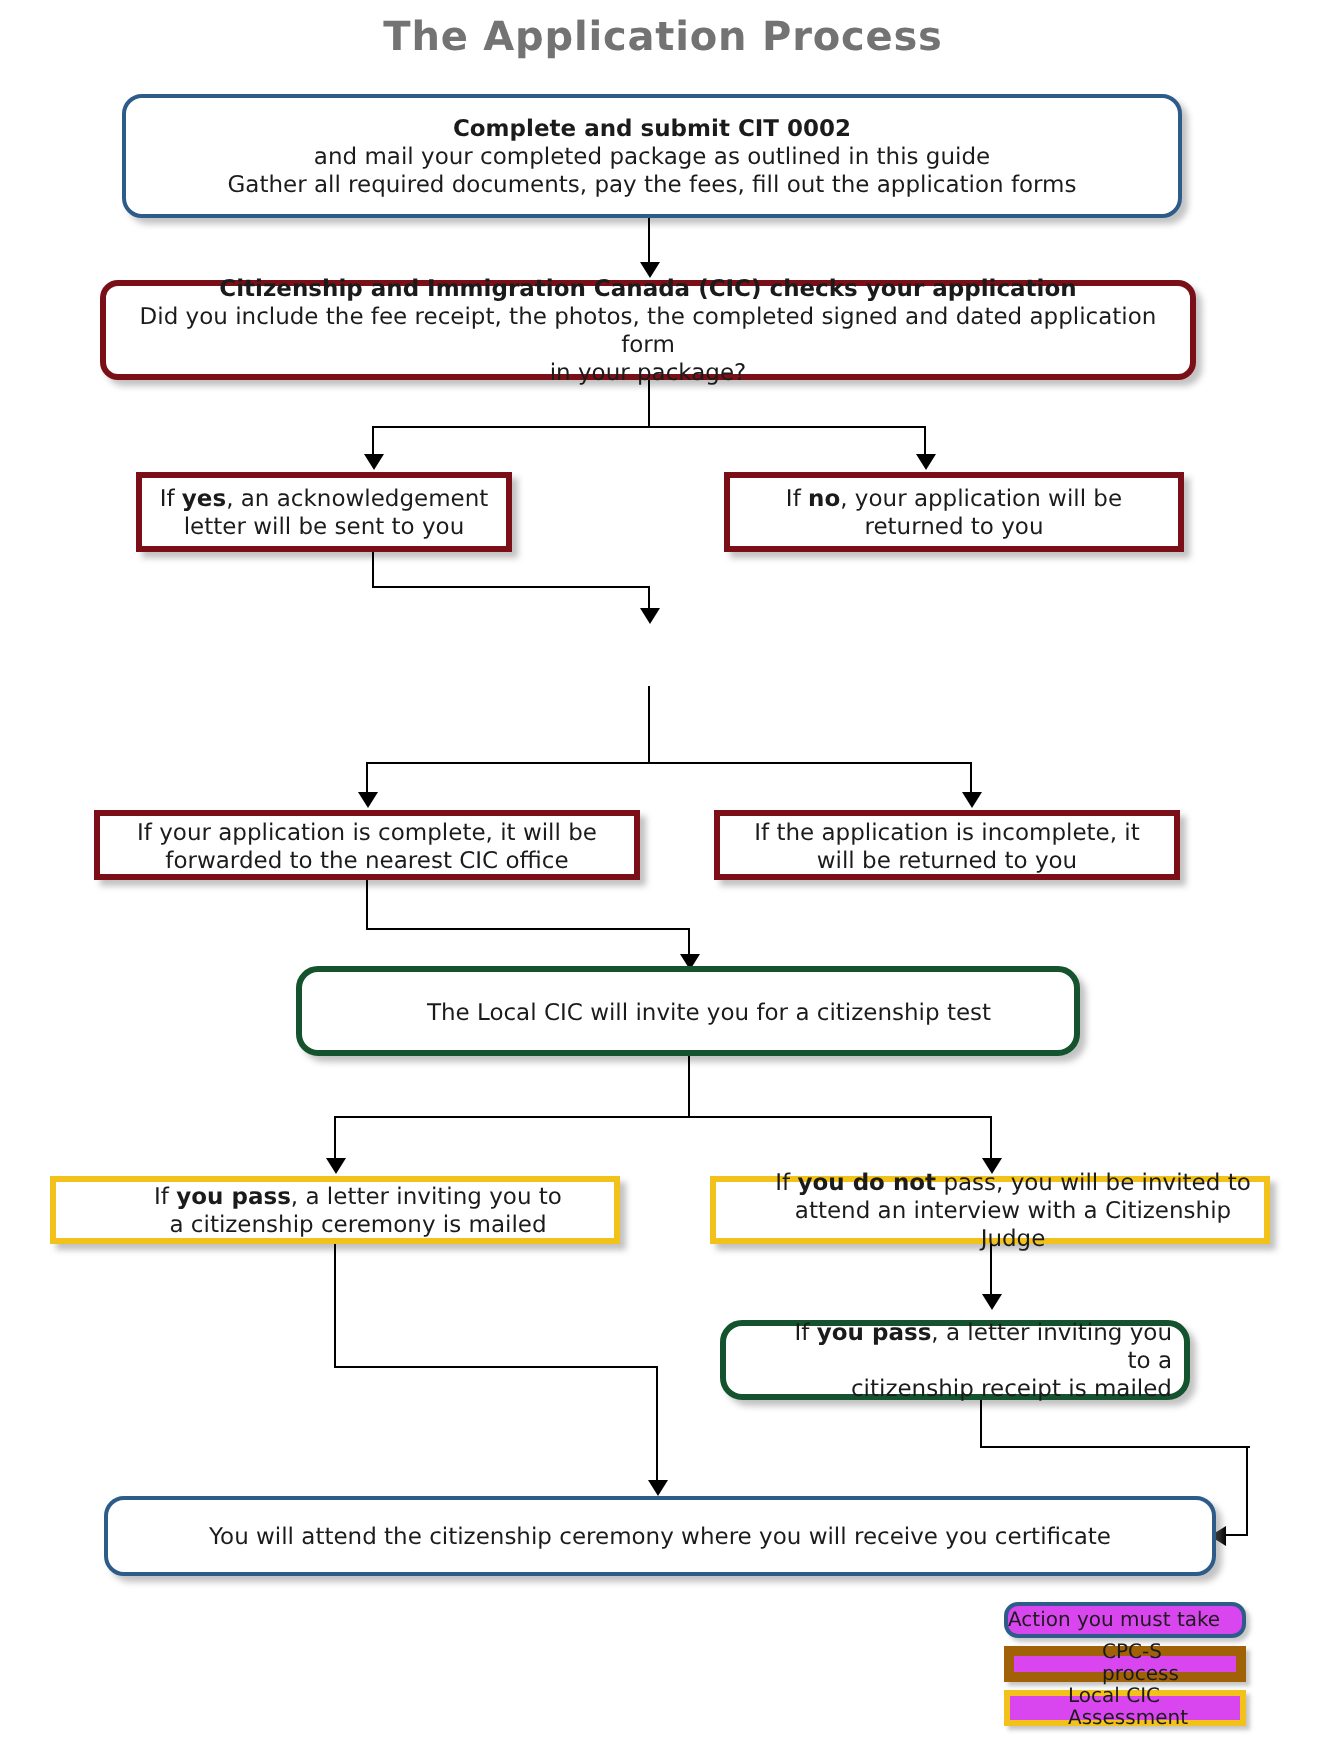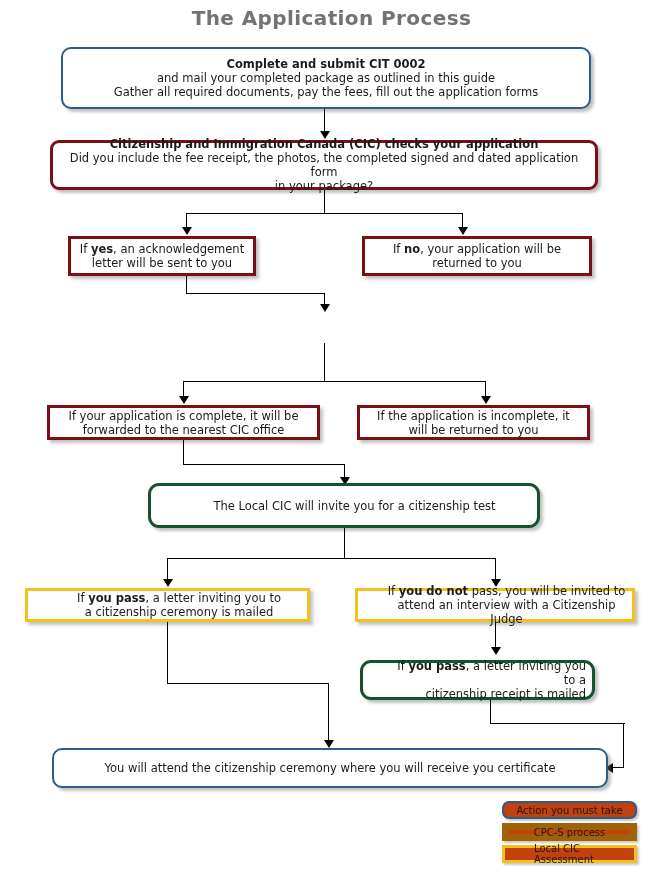--- a/index.html
+++ b/index.html
@@ -89,30 +89,30 @@
     width:0;height:0;
     border-top:5px solid transparent;
     border-bottom:5px solid transparent;
     border-right:8px solid #000000;
   }
 
   
   #legend{position:absolute;left:502px;top:801px;width:135px;}
   .lg{
     box-sizing:border-box;
-    width:135px;height:18px;
+    width:121px;height:18px;
     margin-bottom:4px;
-    display:flex;align-items:center;justify-content:center;
+    display:flex;align-items:center;justify-content:flex-start;
     font-size:10px;
     color:#1b1b1b;
-    background:#c2410c;
+    background:#d946ef;
     box-shadow:2px 2px 2px rgba(130,130,130,.45);
   }
   .lg.blue{border:2px solid #2e5c8a;border-radius:7px;}
-  .lg.red{border:7px solid #a16207;border-radius:0;}
+  .lg.red{border:5px solid #a16207;border-radius:0;padding-left:44px;}
   .lg.yellow{border:3px solid #f2c21a;border-radius:0;}
 </style>
 </head>
 <body>
 
 <div id="page">
 
   <div id="title">The Application Process</div>
 
   <div class="node blue" style="left:61px;top:47px;width:530px;height:62px;">

